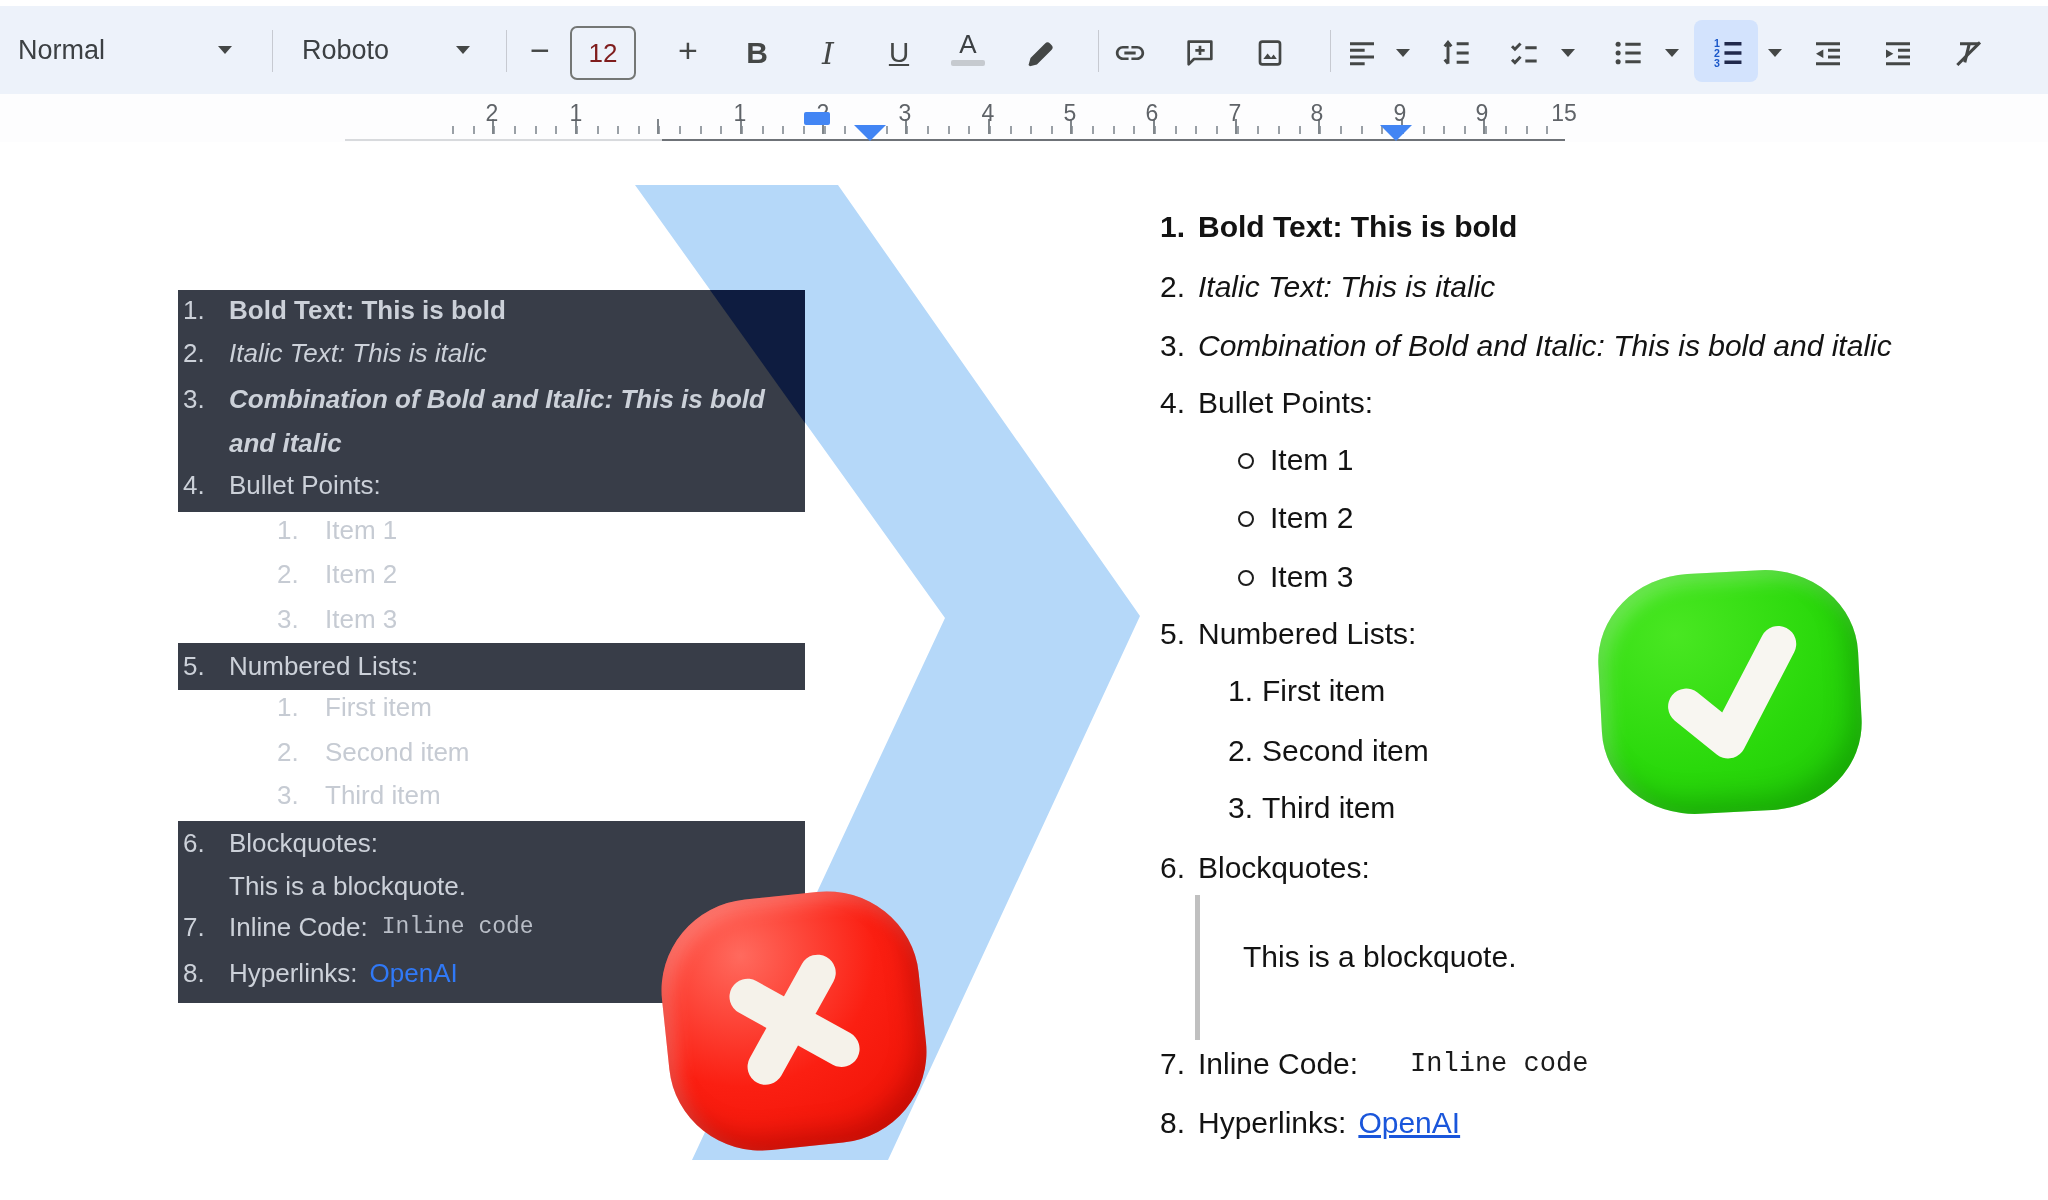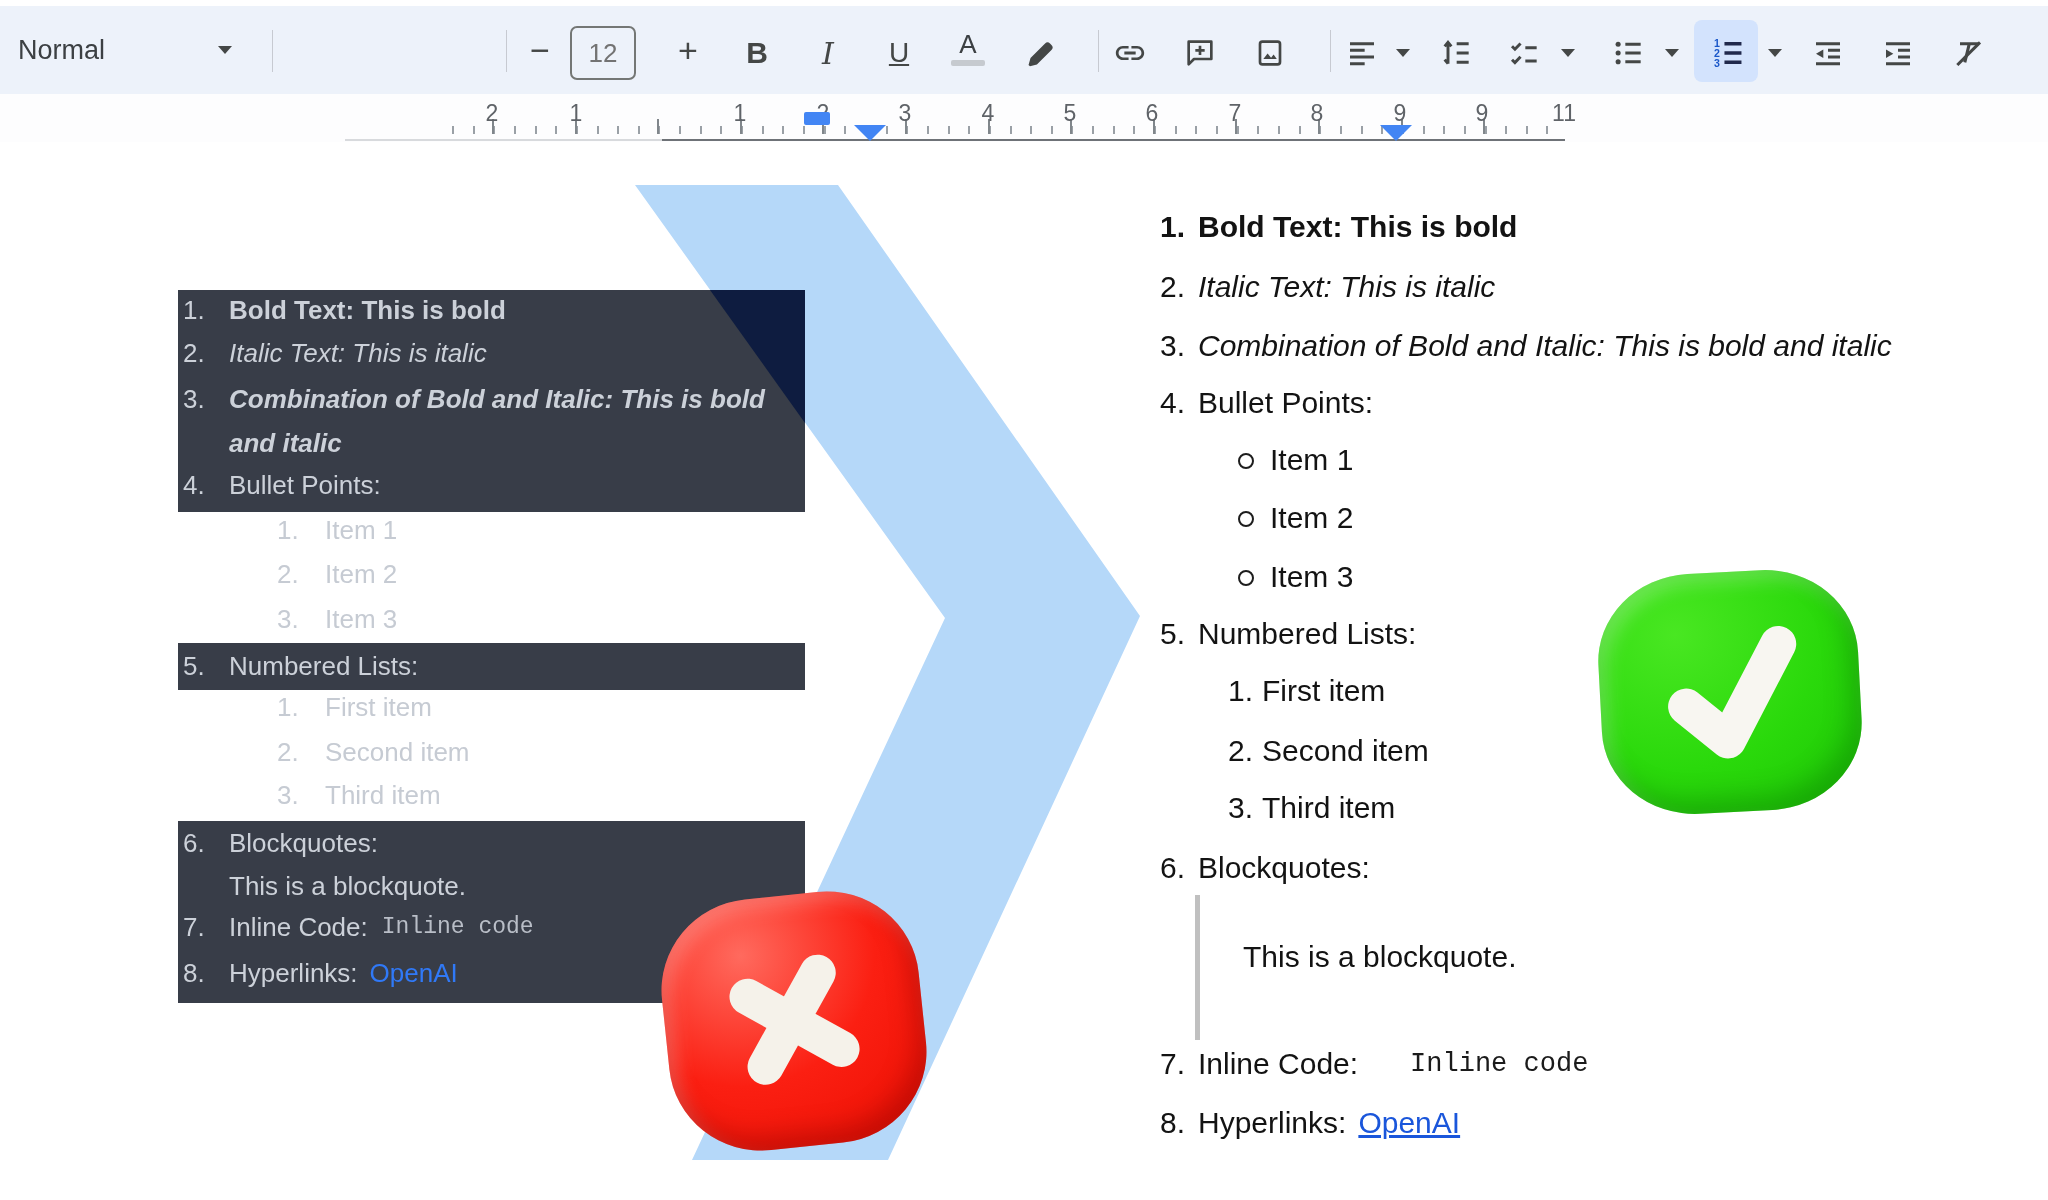--- a/index.html
+++ b/index.html
@@ -20,21 +20,21 @@
   .glyph-b{font-weight:bold;font-size:30px;}
   .glyph-i{font-family:"DejaVu Serif",serif;font-style:italic;font-size:30px;}
   .glyph-u{font-size:28px;text-decoration:underline;}
   .acolor{display:flex;flex-direction:column;align-items:center;line-height:1;}
   .acolor .a{font-size:26px;color:#3c4043;}
   .acolor .bar{width:34px;height:6px;background:#c6cacf;border-radius:2px;margin-top:3px;}
   .active-pill{position:absolute;left:1694px;top:14px;width:64px;height:62px;border-radius:8px;
                background:#d3e3fd;}
   .szbox{position:absolute;left:570px;top:20px;width:62px;height:50px;border:2px solid #747775;
          border-radius:7px;display:flex;align-items:center;justify-content:center;
-         font-size:26px;color:#737373;background:transparent;cursor:text;}
+         font-size:26px;color:#7f1d1d;background:transparent;cursor:text;}
   .pm{position:absolute;top:0;height:88px;width:44px;display:flex;align-items:center;
       justify-content:center;font-size:34px;color:#444746;cursor:pointer;}
 
   
   .ruler{position:absolute;left:0;top:94px;width:2048px;height:48px;background:#fdfdfe;z-index:10;}
   .ticks{position:absolute;left:452px;top:4px;width:1114px;height:36px;
      background-image:
        repeating-linear-gradient(90deg,#80868b 0 2px,transparent 2px 82.6px),
        repeating-linear-gradient(90deg,#9aa0a6 0 2px,transparent 2px 20.65px);
      background-size:1114px 15px,1114px 8px;
@@ -97,20 +97,24 @@
 <div class="stage">
 
   <div class="toolbar">
 
     <div class="tb-select" style="left:18px;width:220px;">
       <span class="lbl">Normal</span>
       <span class="caret" style="position:absolute;right:6px;"></span>
     </div>
     <div class="tb-sep" style="left:272px;"></div>
 
+    <div class="tb-select" style="left:302px;width:168px;">
+      <span class="lbl">Roboto</span>
+      <span class="caret" style="position:absolute;right:0;"></span>
+    </div>
     <div class="tb-sep" style="left:506px;"></div>
 
     <div class="pm" style="left:518px;">−</div>
     <div class="szbox">12</div>
     <div class="pm" style="left:666px;">+</div>
 
     <div class="ibtn" style="left:737px;">
       <span class="glyph-b">B</span>
       </div>
     <div class="ibtn" style="left:808px;">
@@ -229,21 +233,21 @@
     <span class="rn" style="left:740px">1</span>
     <span class="rn" style="left:823px">2</span>
     <span class="rn" style="left:905px">3</span>
     <span class="rn" style="left:988px">4</span>
     <span class="rn" style="left:1070px">5</span>
     <span class="rn" style="left:1152px">6</span>
     <span class="rn" style="left:1235px">7</span>
     <span class="rn" style="left:1317px">8</span>
     <span class="rn" style="left:1400px">9</span>
     <span class="rn" style="left:1482px">9</span>
-    <span class="rn" style="left:1564px">11</span>
+    <span class="rn" style="left:1564px">15</span>
     <div class="baseline-l"></div>
     <div class="baseline-d"></div>
     <div class="m-flag"></div>
     <div class="m-tri" style="left:854px;top:31px;"></div>
     <div class="m-tri" style="left:1380px;top:31px;"></div>
   </div>
 
   <div class="abs" style="left:0;top:142px;width:2048px;height:1058px;"></div>
 
   <svg class="arrow-svg" width="2048" height="1200">

